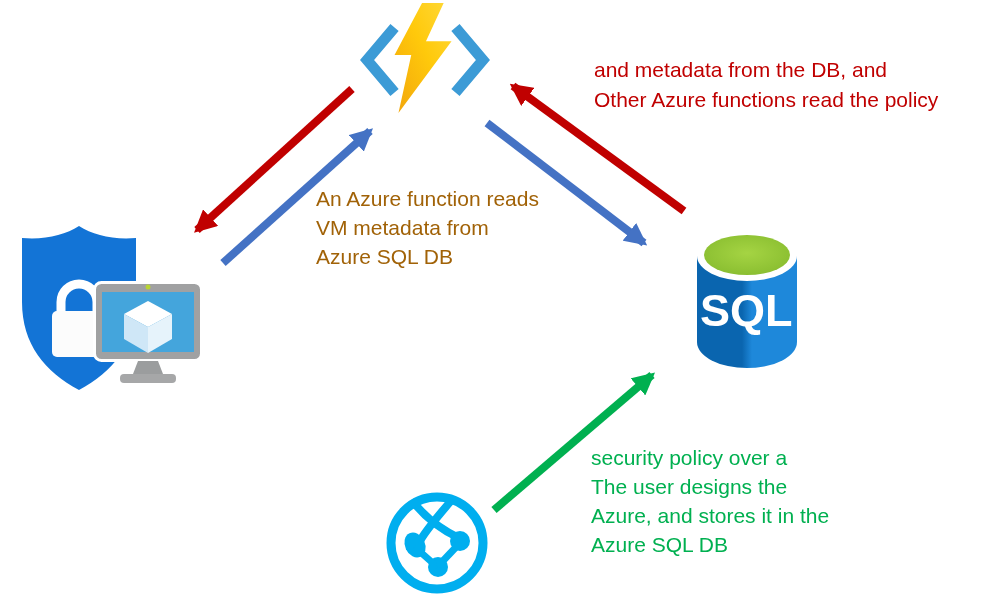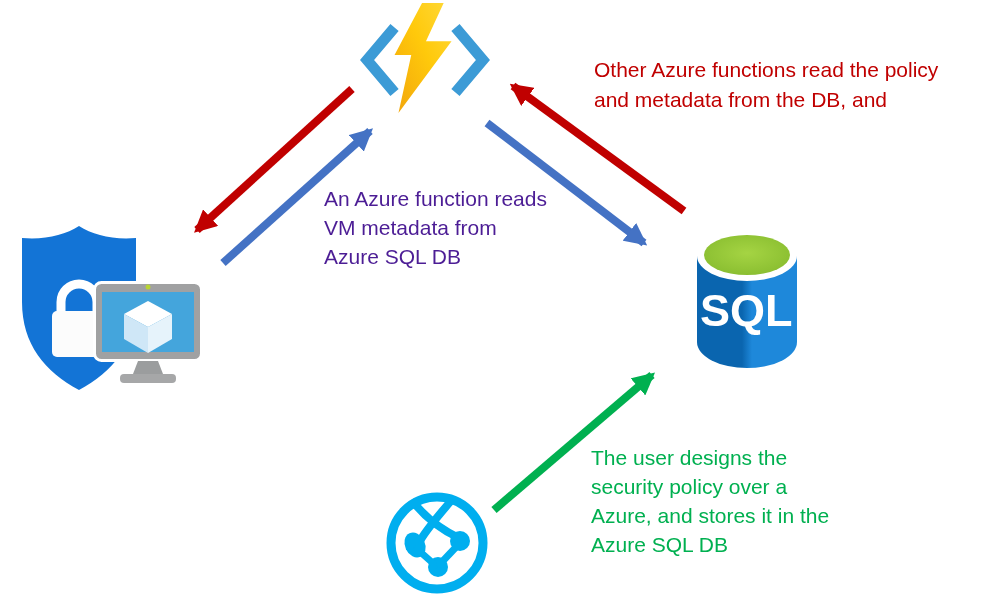--- a/index.html
+++ b/index.html
@@ -5,21 +5,21 @@
   html,body{margin:0;padding:0;background:#fff;}
   .stage{
     position:relative;width:1008px;height:597px;background:#FFFFFF;
     overflow:hidden;font-family:"Liberation Sans",sans-serif;
   }
   .abs{position:absolute;}
   
   .note{position:absolute;font-family:"Liberation Sans",sans-serif;font-size:21px;}
   .note div{white-space:nowrap;}
   .note-red{left:594px;top:55px;color:#C00000;line-height:30px;}
-  .note-blue{left:324px;top:184px;color:#4c1d95;line-height:29px;}
+  .note-blue{left:316px;top:184px;color:#a16207;line-height:29px;}
   .note-green{left:591px;top:443px;color:#00B050;line-height:29px;}
   
   .arrows-layer{position:absolute;left:0;top:0;width:1008px;height:597px;}
   .arrow{fill:none;stroke-width:8;}
   .arrow-red{stroke:#C00000;}
   .arrow-blue{stroke:#4472C4;}
   .arrow-green{stroke:#00B050;}
   
   .icon-functions{left:360px;top:2px;width:130px;height:114px;}
   .icon-shield{left:19px;top:224px;width:120px;height:168px;}
@@ -107,30 +107,30 @@
     <path d="M34,15 C47,31 62,42 79,50" fill="none" stroke="#00AEEF" stroke-width="8" stroke-linecap="round"></path>
     <path d="M70,14 C58,28 46,42 40,53" fill="none" stroke="#00AEEF" stroke-width="8" stroke-linecap="round"></path>
     <ellipse cx="35" cy="57" rx="10" ry="13" transform="rotate(-25 35 57)" fill="#00AEEF"></ellipse>
     <circle cx="80" cy="53" r="10" fill="#00AEEF"></circle>
     <circle cx="58" cy="79" r="10" fill="#00AEEF"></circle>
     <path d="M37,61 L55,77" stroke="#00AEEF" stroke-width="7" stroke-linecap="round"></path>
     <path d="M60,76 L78,57" stroke="#00AEEF" stroke-width="7" stroke-linecap="round"></path>
   </svg>
 
   <div class="note note-red">
+    <div>and metadata from the DB, and</div>
     <div>Other Azure functions read the policy</div>
-    <div>and metadata from the DB, and</div>
   </div>
 
   <div class="note note-blue">
     <div>An Azure function reads</div>
     <div>VM metadata from</div>
     <div>Azure SQL DB</div>
   </div>
 
   <div class="note note-green">
+    <div>security policy over a</div>
     <div>The user designs the</div>
-    <div>security policy over a</div>
     <div>Azure, and stores it in the</div>
     <div>Azure SQL DB</div>
   </div>
 
 </div>
 
 </body></html>

